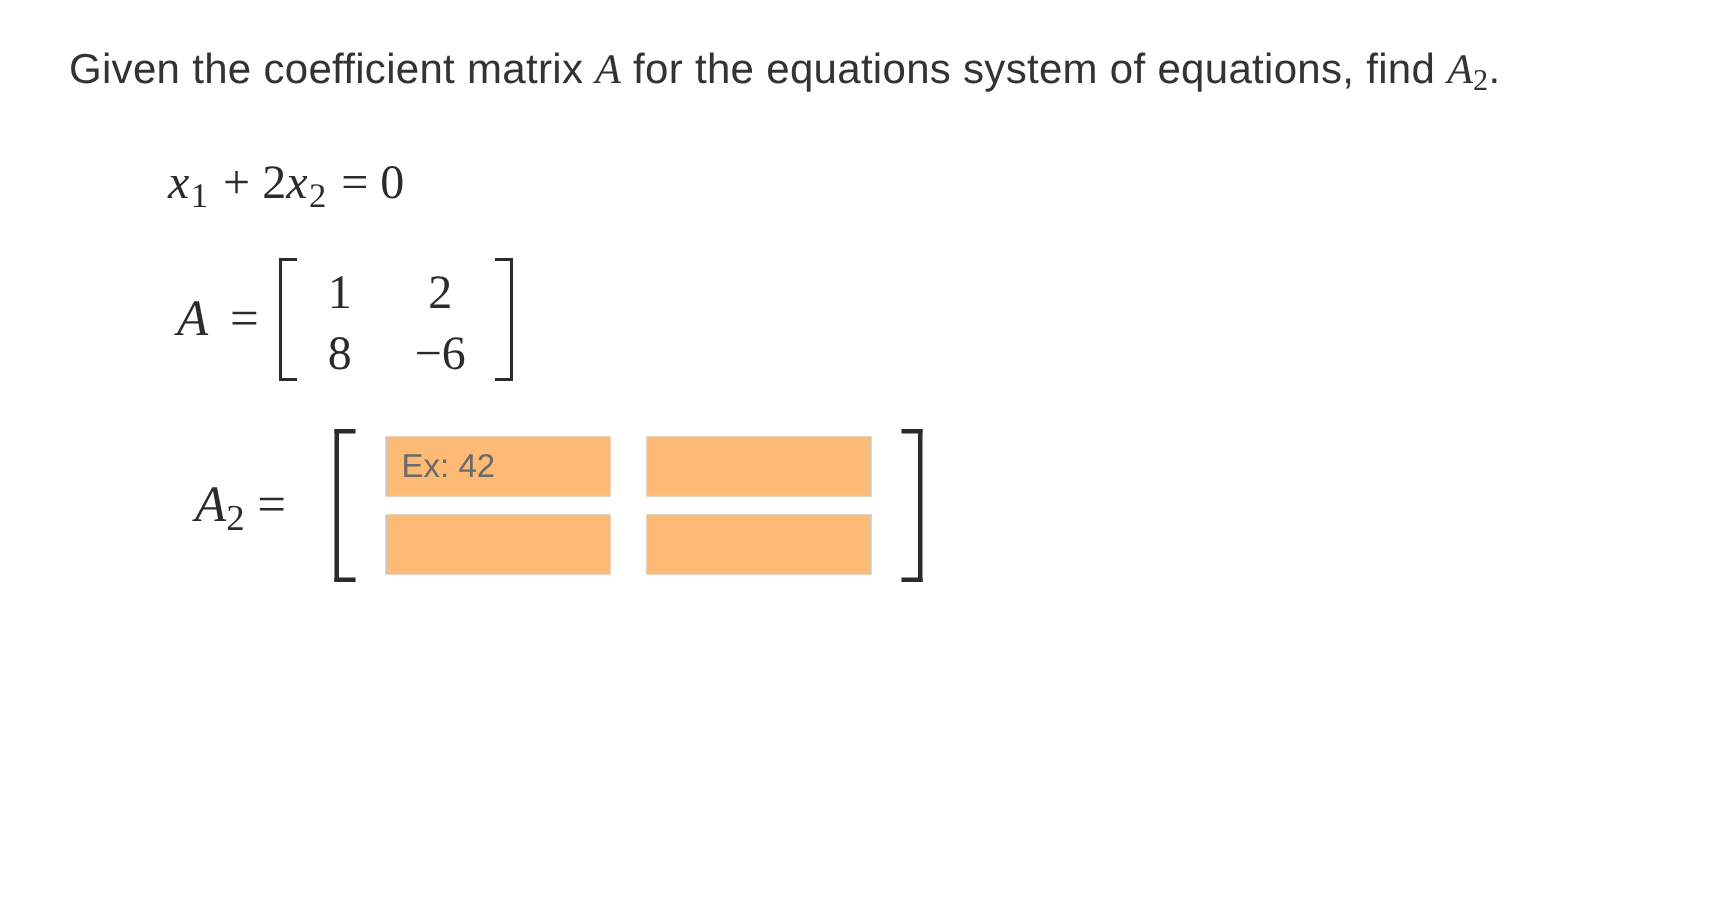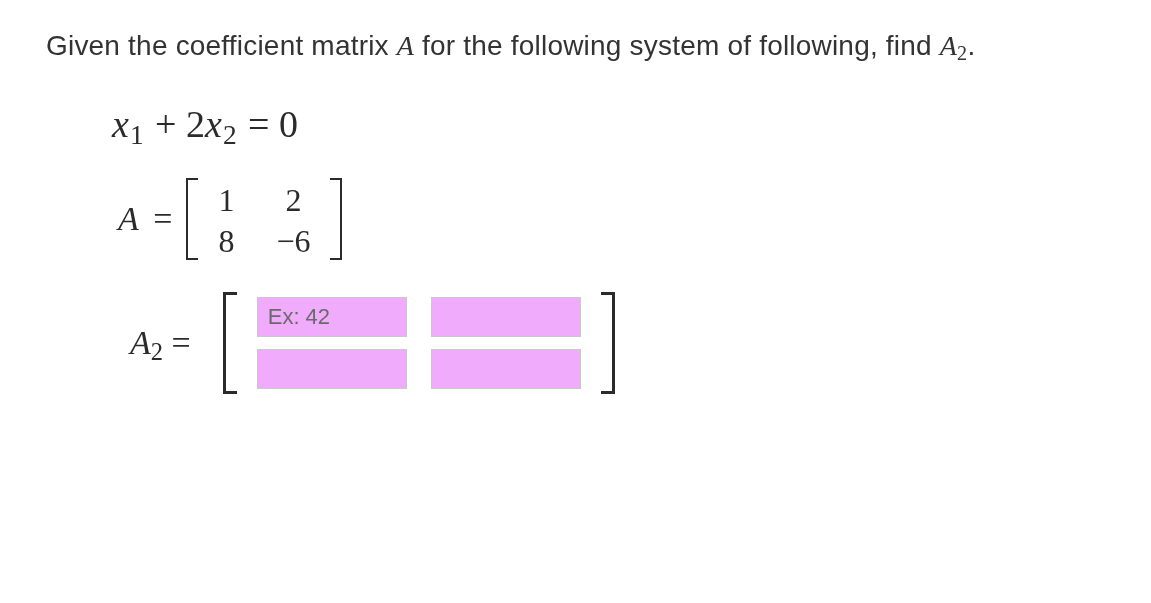--- a/index.html
+++ b/index.html
@@ -29,21 +29,21 @@
     font-style: normal;
     font-size: 0.72em;
     position: relative;
     top: 0.25em;
   }
 
   .equations {
     margin-top: 40px;
     margin-left: 66px;
     font-family: "Times New Roman", Times, serif;
-    font-size: 38px;
+    font-size: 32px;
   }
   .equations .row {
     margin-bottom: 6px;
     white-space: nowrap;
   }
   .equations .x {
     font-style: italic;
   }
   .equations .s {
     font-style: normal;
@@ -155,36 +155,36 @@
     column-gap: 24px;
     row-gap: 12px;
     padding: 6px 16px;
     align-content: center;
   }
   .inputgrid input {
     width: 150px;
     height: 40px;
     box-sizing: border-box;
     border: 1px solid #c9c9c9;
-    background: #f0abfc;
+    background: #fdba74;
     font-family: Arial, Helvetica, sans-serif;
     font-size: 22px;
     color: #575757;
     padding: 4px 10px;
     outline: none;
   }
   .inputgrid input::placeholder { color: #6a6a6a; }
 </style>
 </head>
 <body>
 
 <div class="page">
 
   <div class="prompt">
-    <span>Given the coefficient matrix </span><span class="math-var">A</span><span> for the following system of following, find </span><span class="math-var">A</span><span class="sub">2</span><span>.</span>
+    <span>Given the coefficient matrix </span><span class="math-var">A</span><span> for the equations system of equations, find </span><span class="math-var">A</span><span class="sub">2</span><span>.</span>
   </div>
 
   <div class="equations">
     <div class="row">
       <span></span><span class="x">x</span><span class="s">1</span><span> + </span><span>2</span><span class="x">x</span><span class="s">2</span><span> = </span><span>0</span>
     </div>
   </div>
 
   <div class="block">
     <div class="lhs">

